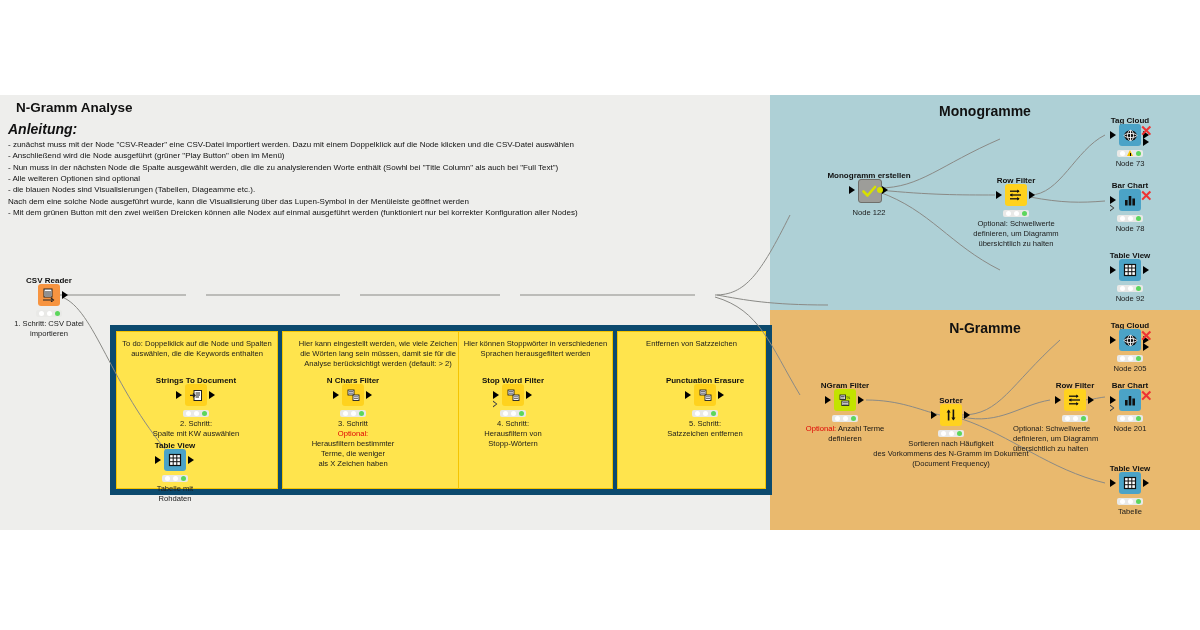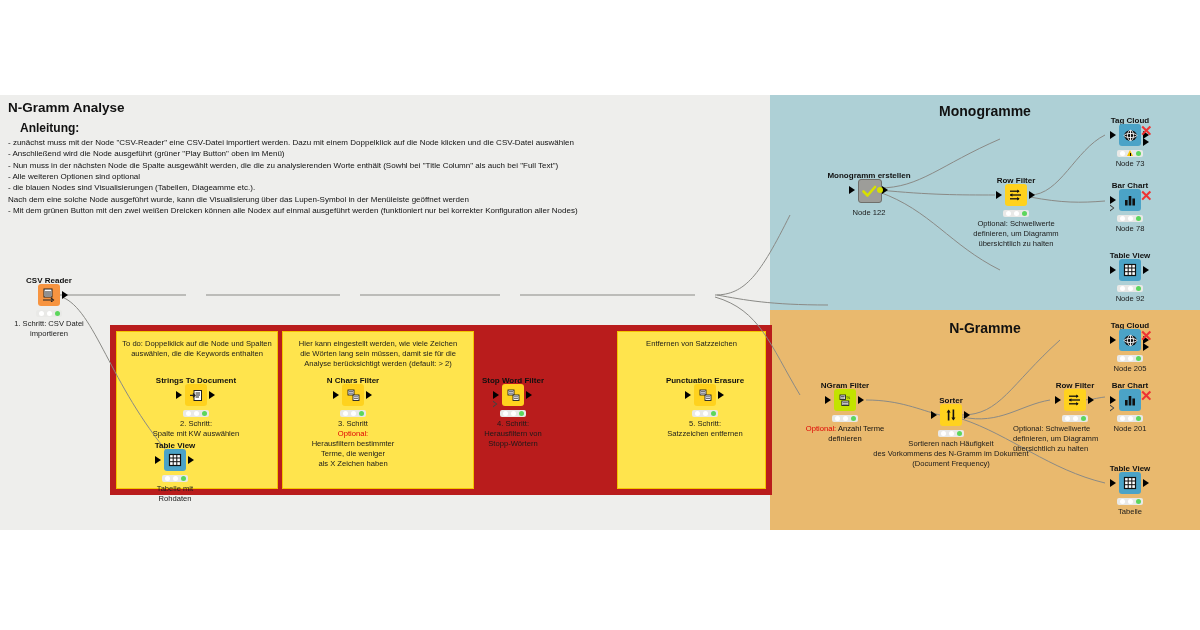--- a/index.html
+++ b/index.html
@@ -6,21 +6,21 @@
   body{width:1200px;height:630px;overflow:hidden;font-family:"Liberation Sans",sans-serif;}
   .canvas{position:absolute;left:0;top:95px;width:1200px;height:435px;background:#eeeeec;overflow:hidden;}
   .abs{position:absolute;}
 
   
   .region-blue{left:770px;top:0px;width:430px;height:215px;background:#aed0d6;}
   .region-orange{left:770px;top:215px;width:430px;height:220px;background:#e9b96e;}
   .region-title{font-size:14px;font-weight:bold;color:#111;text-align:center;width:100%;}
 
   
-  .yellow-wrap{left:110px;top:230px;width:662px;height:170px;background:#b91c1c;}
+  .yellow-wrap{left:110px;top:230px;width:662px;height:170px;background:#0c4a6e;}
   .ybox{position:absolute;top:6px;height:158px;background:#ffe44d;border:1px solid #f5c400;box-sizing:border-box;}
 
   .ytext{position:absolute;width:100%;text-align:center;font-size:7.6px;color:#1a1a1a;line-height:1.32;left:0;}
 
   
   .node{position:absolute;width:0;height:0;}
   .nlabel{position:absolute;left:-70px;top:-19px;width:140px;text-align:center;font-size:8px;font-weight:bold;color:#111;white-space:nowrap;}
   .nicon{position:absolute;left:-11px;top:-11px;width:22px;height:22px;border-radius:3px;display:flex;align-items:center;justify-content:center;}
   .nicon.yellow{background:#ffd21e;}
   .nicon.orange{background:#f79440;}
@@ -34,22 +34,22 @@
   .fvport i{position:absolute;left:-5.5px;top:-4px;width:0;height:0;border-top:4px solid transparent;border-bottom:4px solid transparent;border-left:5.5px solid #444;clip-path:polygon(0 0,100% 50%,0 100%,0 82%,72% 50%,0 18%);}
   .status{position:absolute;left:-13px;top:15px;width:26px;height:7px;background:#e9e9e7;border-radius:2px;display:flex;align-items:center;justify-content:space-around;padding:0 1px;box-sizing:border-box;}
   .status b{width:5px;height:5px;border-radius:50%;background:#ffffff;display:block;border:0;}
   .status b.on{background:#5cd65c;}
   .status b.warn{background:transparent;position:relative;}
   .status b.warn::after{content:"";position:absolute;left:-1px;top:-1px;width:0;height:0;border-left:3.5px solid transparent;border-right:3.5px solid transparent;border-bottom:6px solid #f5c300;}
   .status b.warn::before{content:"";position:absolute;left:2.2px;top:1.8px;width:1px;height:3px;background:#000;z-index:2;}
   .ntail{position:absolute;left:-70px;top:24px;width:140px;text-align:center;font-size:7.6px;color:#1a1a1a;line-height:1.3;white-space:nowrap;}
   .ntail.wrap{white-space:normal;}
   .redx{position:absolute;left:10px;top:-12px;font-size:15px;color:#e33;font-weight:bold;line-height:1;}
-  .h-title{font-size:13.5px;font-weight:bold;color:#111;margin:0 0 6px 0;}
-  .h-sub{font-size:12px;font-weight:bold;color:#111;margin:0 0 2px 12px;}
+  .h-title{font-size:13.5px;font-weight:bold;color:#111;margin:0 0 6px 8px;}
+  .h-sub{font-size:14px;font-weight:bold;color:#111;margin:0 0 2px 0;font-style:italic;}
   .h-line{font-size:8px;color:#111;line-height:1.42;}
 
   .opt-red{color:#e00000;}
   .dim{color:#111;}
   svg.wires{position:absolute;left:0;top:0;width:1200px;height:435px;overflow:visible;}
   svg.wires path{fill:none;stroke:#8a8a86;stroke-width:1;}
 </style>
 </head>
 <body>
 
@@ -61,20 +61,23 @@
   <div class="abs region-orange">
     <div class="region-title abs" style="left:0;top:10px">N-Gramme</div>
   </div>
 
   <div class="abs yellow-wrap">
     <div class="ybox" style="left:6px;width:162px;">
       <div class="ytext" style="top:7px">To do: Doppelklick auf die Node und Spalten<br>auswählen, die die Keywords enthalten</div>
     </div>
     <div class="ybox" style="left:172px;width:192px;">
       <div class="ytext" style="top:7px">Hier kann eingestellt werden, wie viele Zeichen<br>die Wörten lang sein müssen, damit sie für die<br>Analyse berücksichtigt werden (default: &gt; 2)</div>
+    </div>
+    <div class="ybox" style="left:348px;width:155px;">
+      <div class="ytext" style="top:7px">Hier können Stoppwörter in verschiedenen<br>Sprachen herausgefiltert werden</div>
     </div>
     <div class="ybox" style="left:507px;width:149px;">
       <div class="ytext" style="top:7px">Entfernen von Satzzeichen</div>
     </div>
   </div>
 
   <svg class="wires">
     <path d="M60,200 L186,200"></path>
     <path d="M62,202 C95,215 110,290 170,360"></path>
     <path d="M206,200 L340,200"></path>

